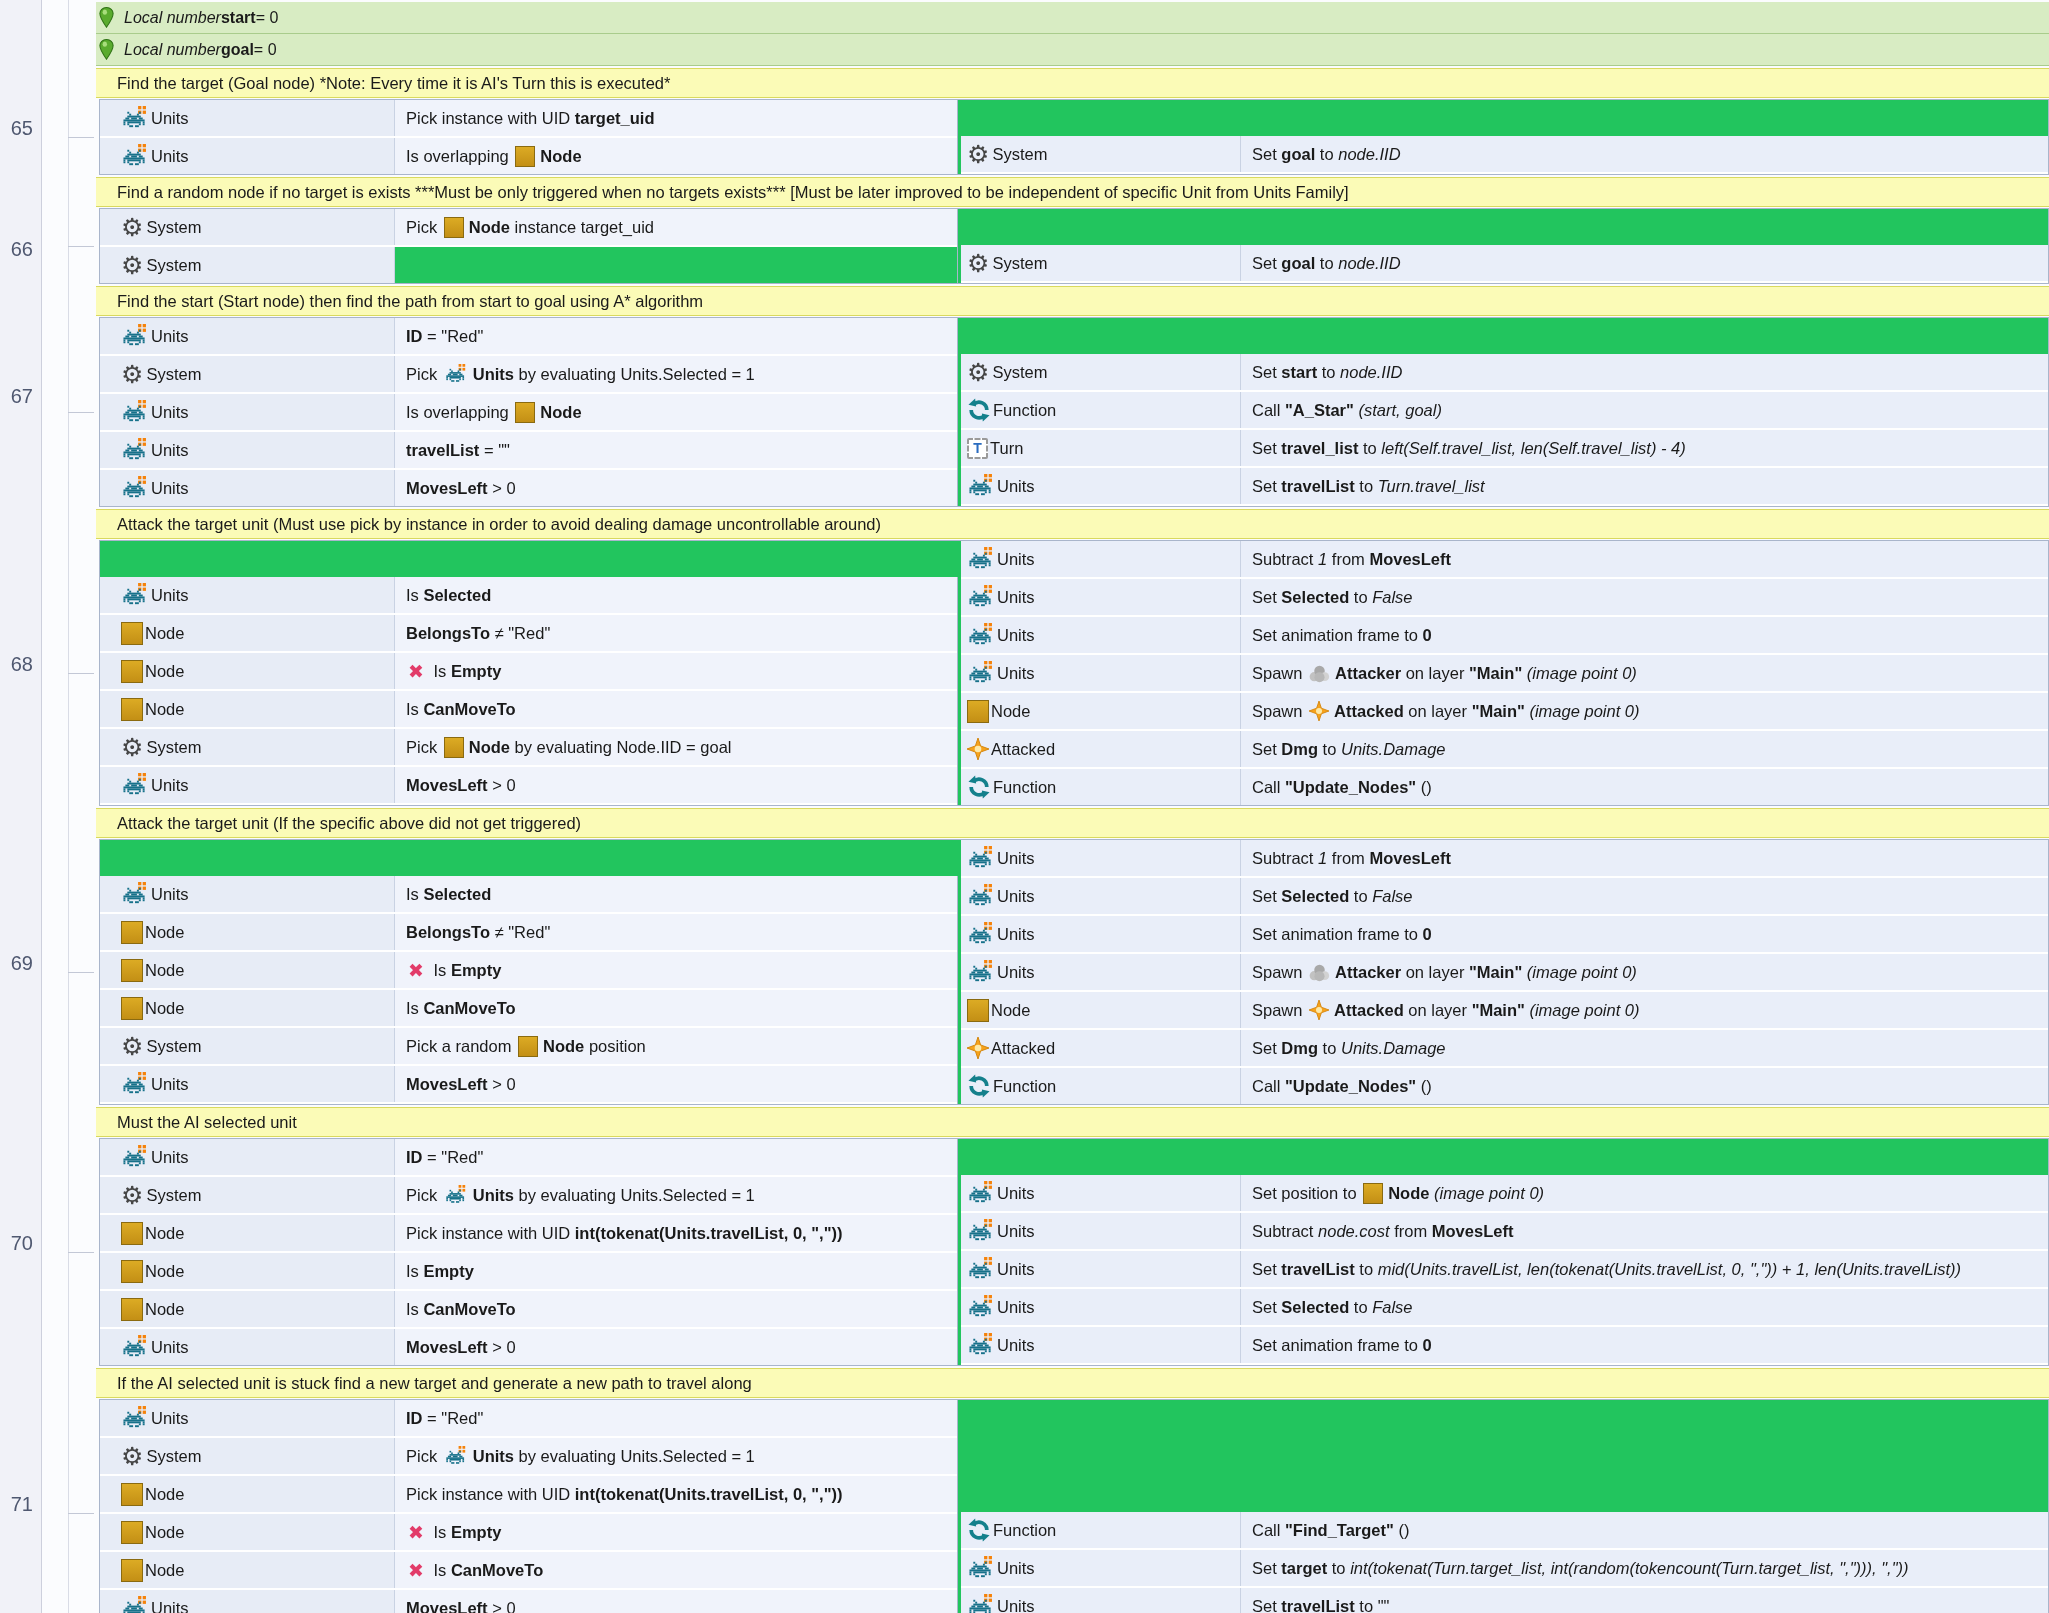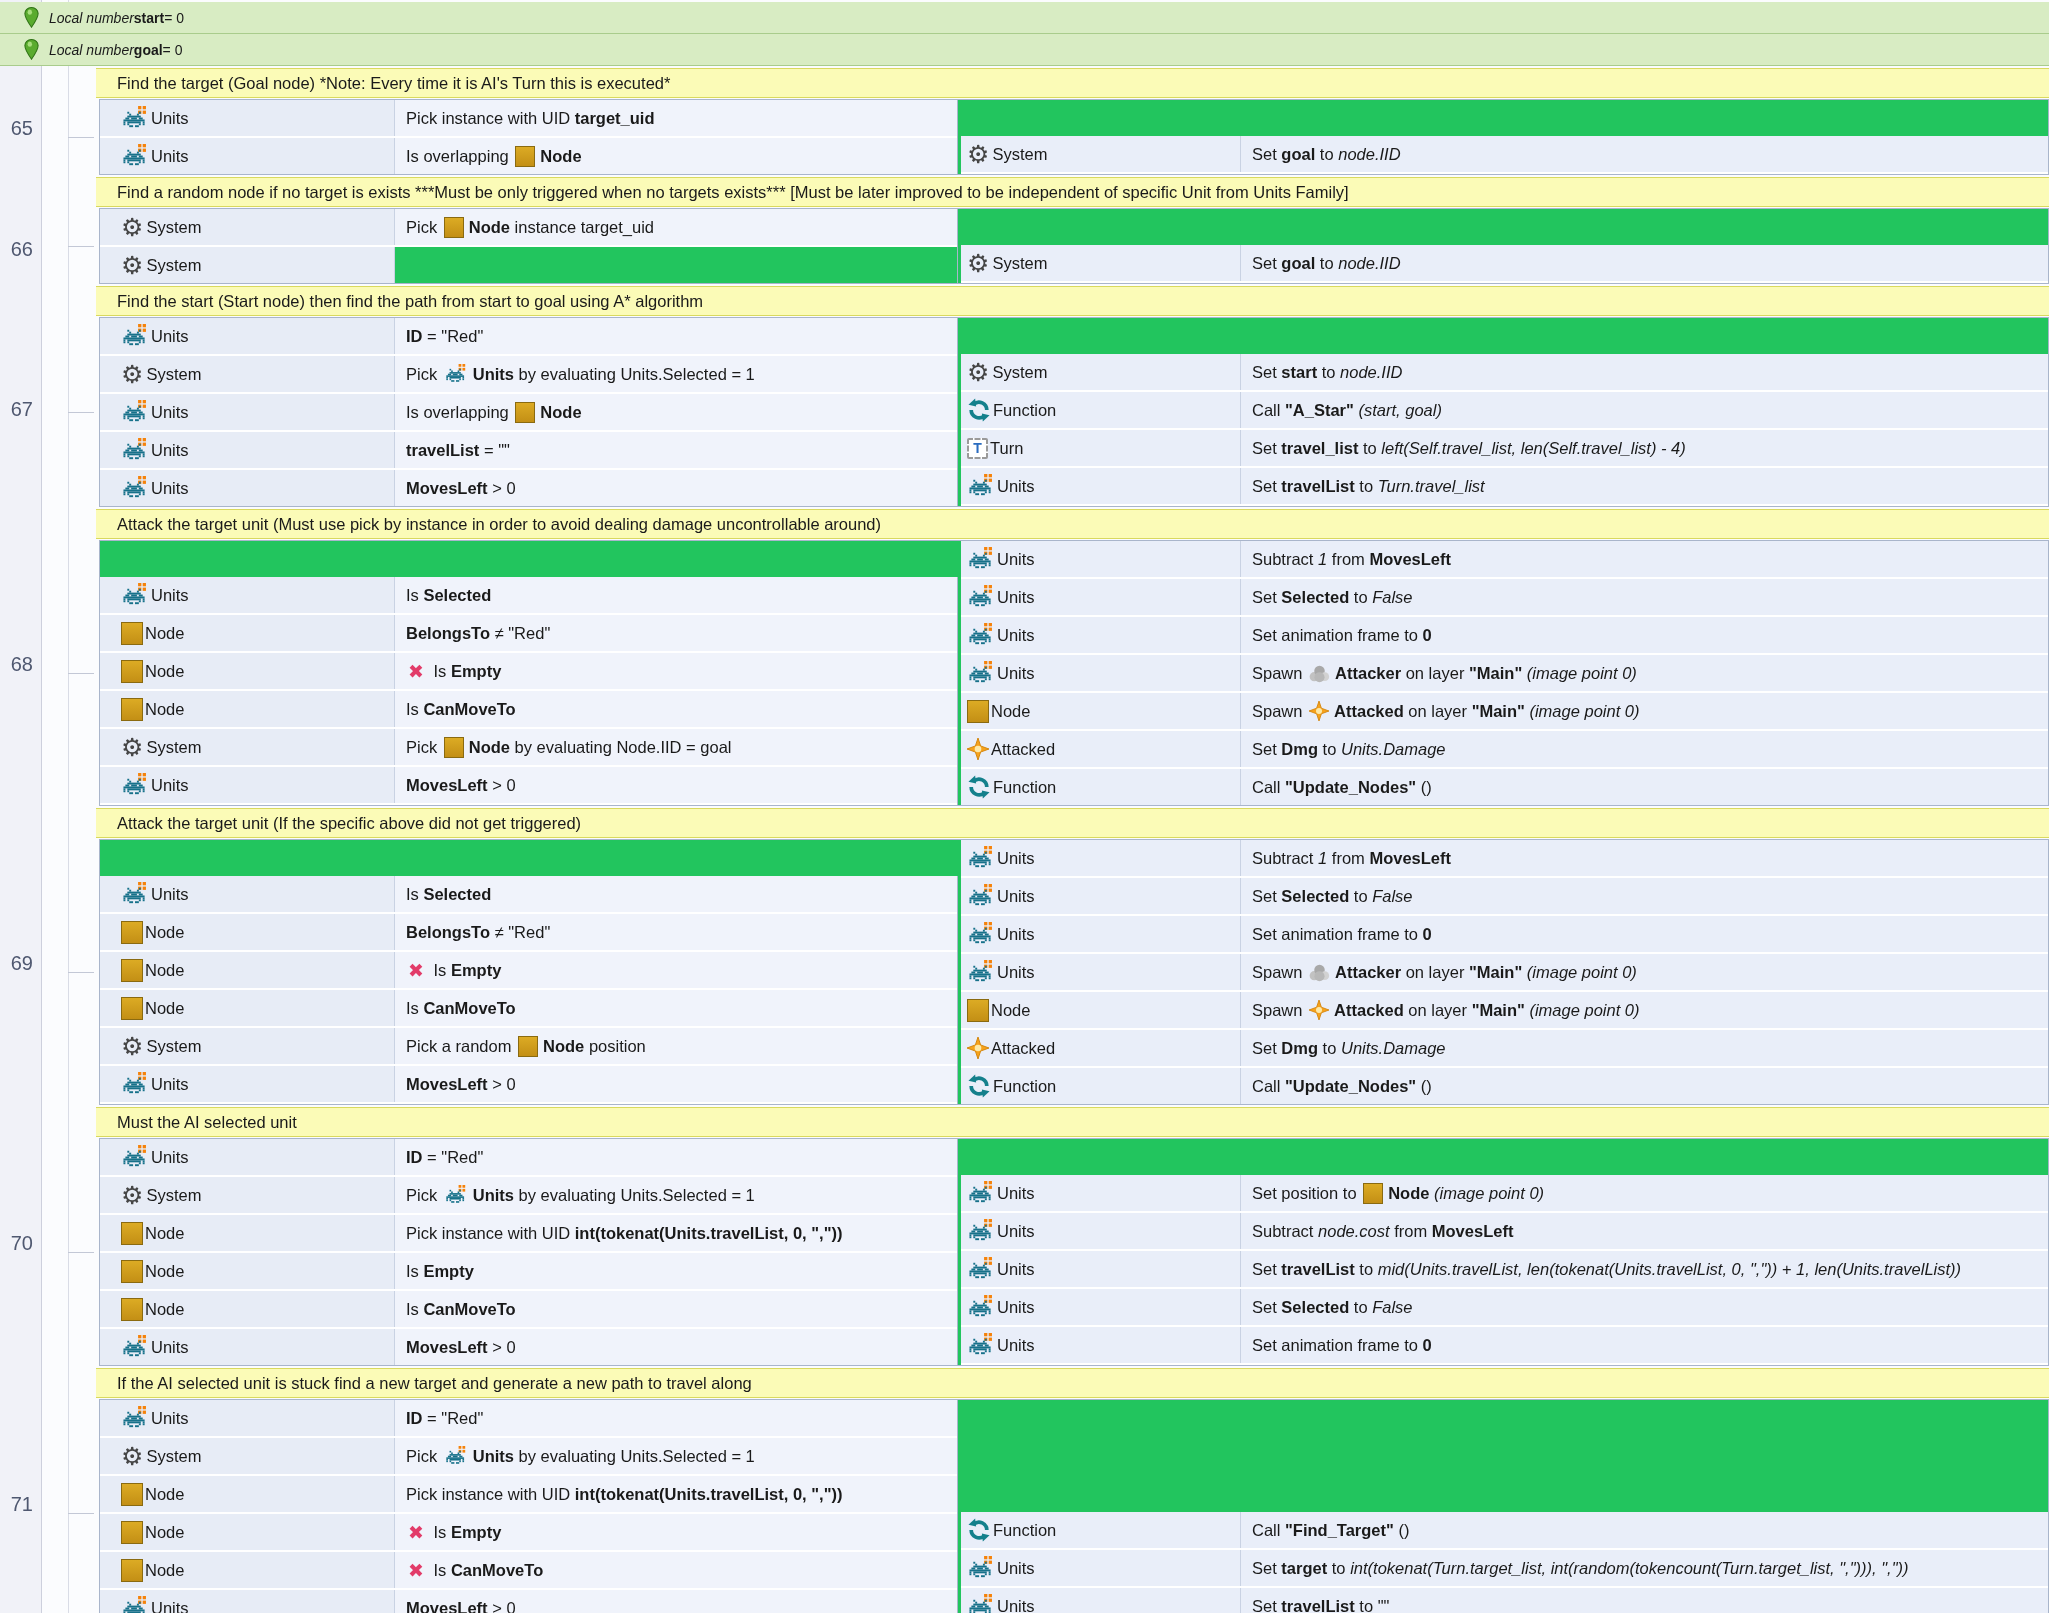--- a/index.html
+++ b/index.html
@@ -14,21 +14,21 @@
   html,body{margin:0;padding:0;}
   body{
     width:2049px;height:1613px;overflow:hidden;background:#fbfcfe;
     font-family:"Liberation Sans","DejaVu Sans",sans-serif;color:#1a1a1a;
   }
   #sheet{position:relative;width:2049px;height:1613px;}
   .margin-strip{position:absolute;left:0;top:0;bottom:0;width:41px;background:var(--margin-bg);border-right:1px solid var(--margin-line);}
   .indent-line{position:absolute;left:68px;top:0;bottom:0;width:1px;background:var(--indent-line);}
   #content{position:absolute;left:0;top:0;right:0;}
   .topgap{height:2px;}
-  .var-row{height:31px;background:var(--variable-bg);border-bottom:1px solid var(--variable-border);display:flex;align-items:center;padding-left:22px;font-size:14px;}
+  .var-row{margin-left:96px;height:31px;background:var(--variable-bg);border-bottom:1px solid var(--variable-border);display:flex;align-items:center;padding-left:1px;font-size:16px;}
   .var-row .pin{margin-right:10px;margin-left:2px;}
   .comment{margin-left:96px;height:28px;background:var(--comment-bg);border-top:1px solid var(--comment-border);border-bottom:1px solid var(--comment-border);display:flex;align-items:center;padding-left:21px;font-size:16.5px;margin-top:2px;margin-bottom:1px;}
   .event{margin-left:99px;margin-bottom:2px;display:flex;align-items:flex-end;border:1px solid var(--block-border);background:#22c55e;box-sizing:content-box;}
   .cond-col{width:858px;border-right:1px solid var(--block-border);display:flex;flex-direction:column;box-sizing:border-box;}
   .gapcol{width:3px;background:#fff;}
   .act-col{flex:1;display:flex;flex-direction:column;}
   .row{height:36px;min-height:36px;display:flex;align-items:center;border-bottom:2px solid #fff;font-size:16.5px;}
   .cond-col > .row:last-child, .act-col > .row:last-child{border-bottom:none;}
   .row.cond .obj{background:var(--cond-icon-bg);}
   .row.cond .txt{background:var(--cond-text-bg);}
@@ -1884,21 +1884,21 @@
             </div>
           </div>
           <div class="act-filler"></div>
         </div>
       </div>
     </div>
 <div class="ev-number" style="top: 118px;">65</div>
     <div class="ev-tick" style="top: 137px;"></div>
     <div class="ev-number" style="top: 239px;">66</div>
     <div class="ev-tick" style="top: 246px;"></div>
-    <div class="ev-number" style="top: 399px;">67</div>
+    <div class="ev-number" style="top: 386px;">67</div>
     <div class="ev-tick" style="top: 412px;"></div>
     <div class="ev-number" style="top: 654px;">68</div>
     <div class="ev-tick" style="top: 673px;"></div>
     <div class="ev-number" style="top: 953px;">69</div>
     <div class="ev-tick" style="top: 972px;"></div>
     <div class="ev-number" style="top: 1233px;">70</div>
     <div class="ev-tick" style="top: 1252px;"></div>
     <div class="ev-number" style="top: 1494px;">71</div>
     <div class="ev-tick" style="top: 1513px;"></div>
   </div>

